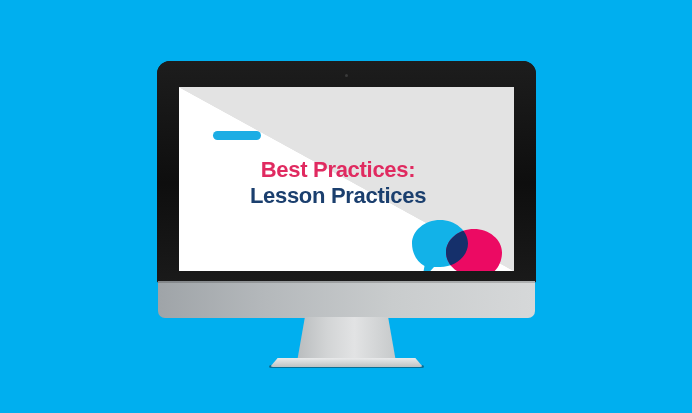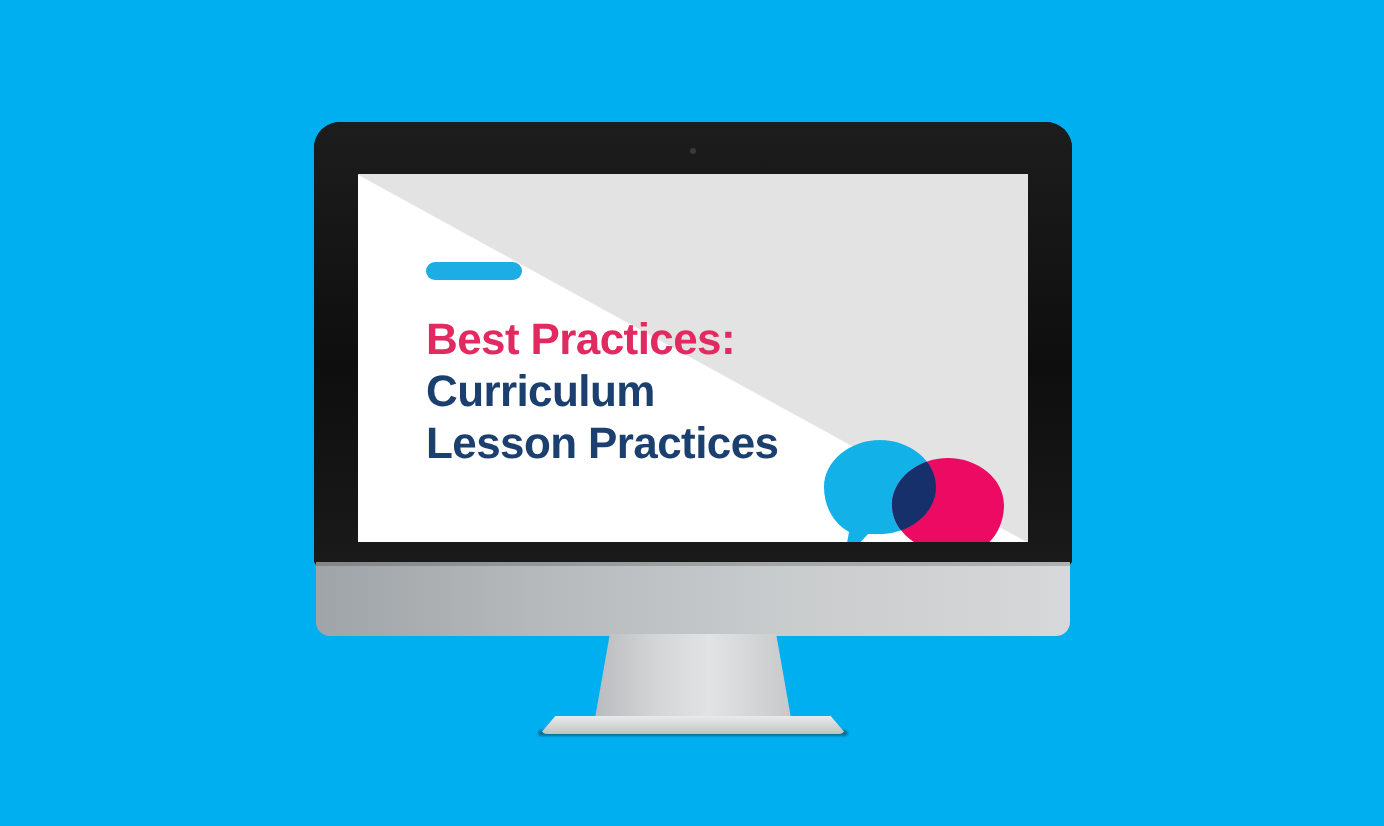--- a/index.html
+++ b/index.html
@@ -34,20 +34,21 @@
   
   .bezel {
     position: absolute;
     left: 0;
     top: 0;
     width: 379px;
     height: 222px;
     background: #141414;
     border-radius: 13px 13px 3px 3px;
     box-sizing: border-box;
+    text-align: center;
   }
   .bezel-inner-shade {
     position: absolute;
     left: 0; top: 0;
     width: 100%; height: 100%;
     border-radius: 13px 13px 3px 3px;
     background: linear-gradient(180deg, #1d1d1d 0%, #0e0e0e 55%, #1a1a1a 100%);
   }
 
   .camera-dot {
@@ -182,21 +183,20 @@
       <div class="camera-dot"></div>
 
       <div class="screen">
 
         <div class="screen-wedge"></div>
 
         <div class="slide-pill"></div>
 
         <div class="slide-title">
           <span class="title-line title-eyebrow">Best Practices:</span>
-          <span class="title-line title-main">Curriculum</span>
           <span class="title-line title-main">Lesson Practices</span>
         </div>
 
         <div class="bubbles">
           <svg width="92" height="62" viewBox="0 0 92 62" xmlns="http://www.w3.org/2000/svg">
             <defs>
               <clipPath id="cyanClip">
                 <path d="M28 0 C43 0 56 10.5 56 23.5 C56 36.5 43 47 28 47 L22 47 L10 60 L12.5 46 C4.8 41.7 0 33.2 0 23.5 C0 10.5 13 0 28 0 Z"></path>
               </clipPath>
             </defs>

